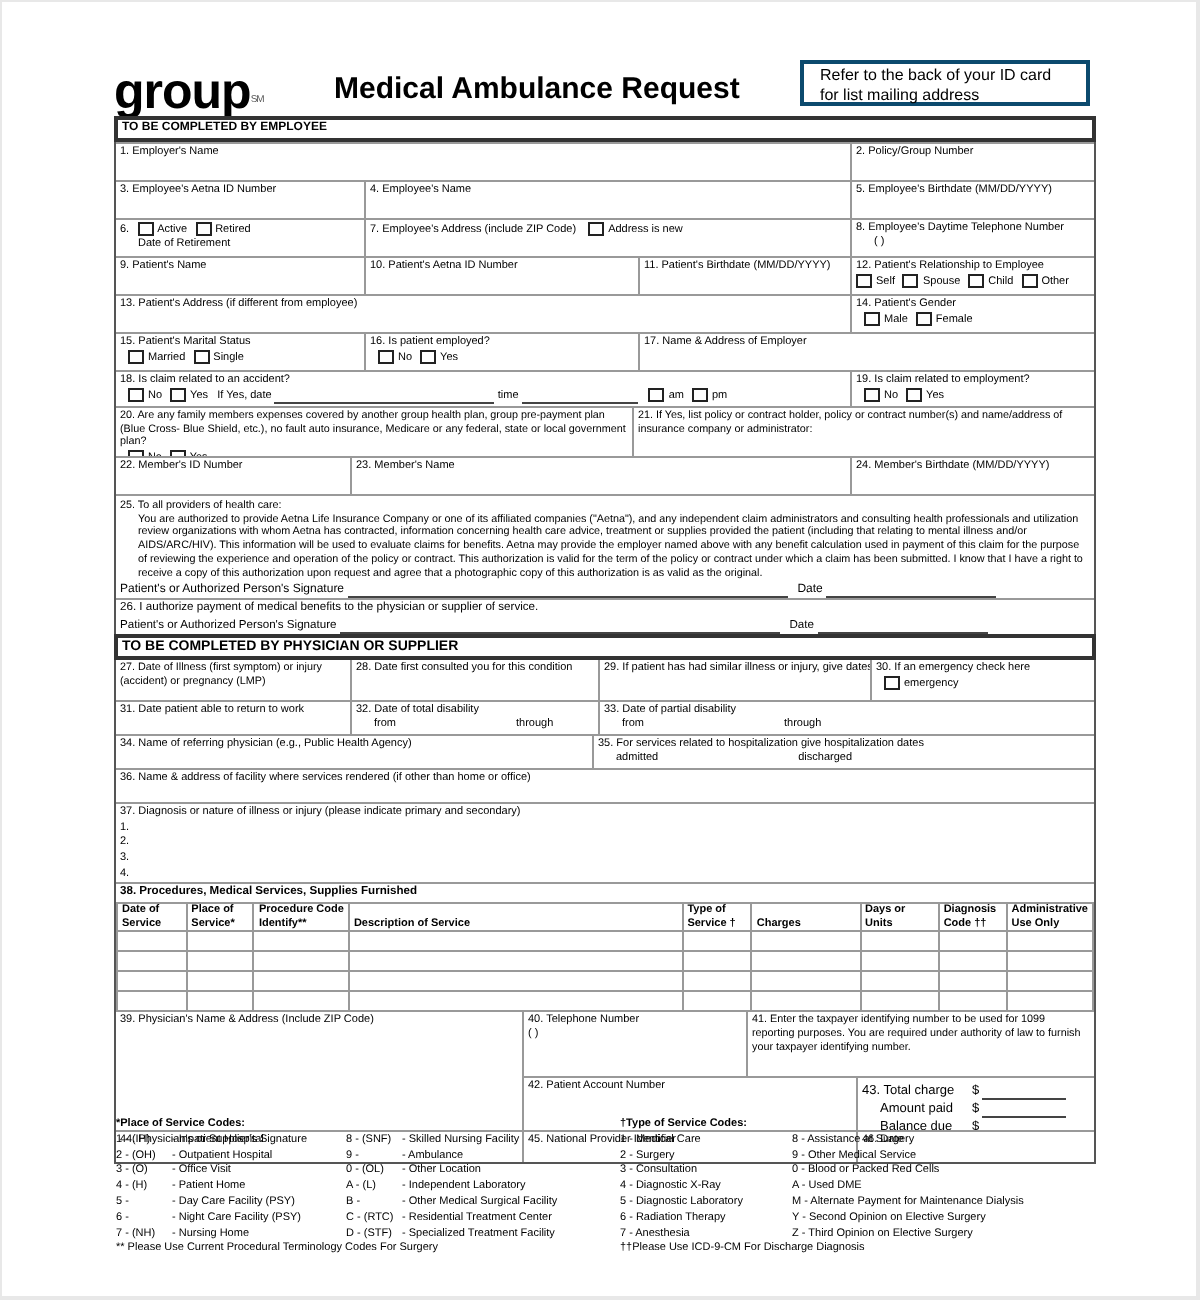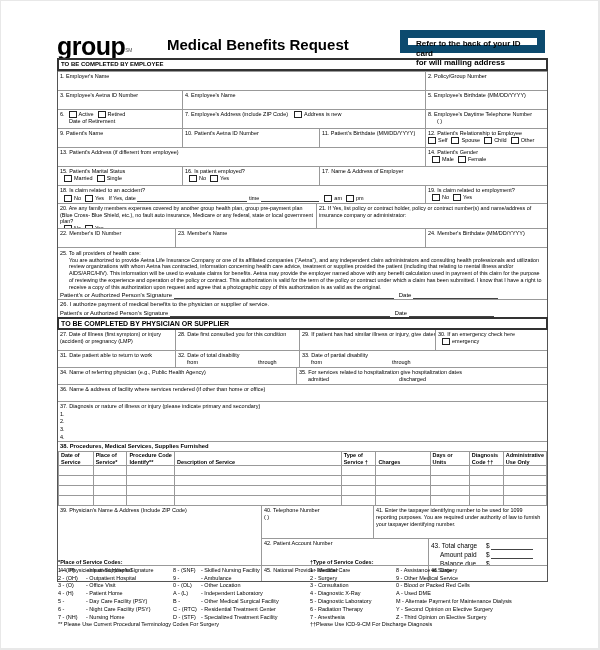--- a/index.html
+++ b/index.html
@@ -2,21 +2,21 @@
 <html><head>
 <meta charset="utf-8">
 <style>
   html,body{margin:0;padding:0;}
   body{width:600px;height:650px;background:#e8e8e8;font-family:"Liberation Sans",sans-serif;color:#000;overflow:hidden;}
   .page{position:absolute;left:1px;top:1px;width:597px;height:647px;background:#fff;}
   .hdr{position:absolute;left:56px;top:24px;width:492px;height:30px;}
   .logo{position:absolute;left:0;top:8px;font-size:25px;font-weight:bold;letter-spacing:-0.5px;line-height:26px;}
   .logo sup{font-size:5px;font-weight:normal;vertical-align:top;position:relative;top:4px;color:#555;}
   .title{position:absolute;left:110px;top:11px;font-size:15px;font-weight:bold;line-height:18px;}
-  .refbox{position:absolute;left:343px;top:5px;width:145px;height:23px;border:8px solid #0c4a6e;font-size:8px;font-weight:bold;line-height:9.5px;padding:1px 0 0 8px;box-sizing:border-box;}
+  .refbox{position:absolute;left:343px;top:5px;width:145px;height:23px;border:2px solid #0c4a6e;font-size:8px;font-weight:normal;line-height:9.5px;padding:1px 0 0 8px;box-sizing:border-box;}
   .form{position:absolute;left:56px;top:57px;width:489px;border:1px solid #555;}
   .sec{border:2px solid #333;height:9px;font-size:6px;font-weight:bold;line-height:9px;padding-left:2px;box-sizing:content-box;margin:-1px -1px 0 -1px;}
   .sec.big{font-size:7px;}
   .row{display:flex;border-top:1px solid #999;}
   .row:first-of-type{border-top:none;}
   .c{border-left:1px solid #999;box-sizing:border-box;font-size:5.5px;line-height:7px;padding:1px 2px;overflow:hidden;white-space:nowrap;}
   .c:first-child{border-left:none;}
   .cb{display:inline-block;width:6px;height:5px;border:1px solid #222;vertical-align:middle;margin:0 2px 0 4px;}
   .ul{display:inline-block;border-bottom:1px solid #444;vertical-align:bottom;}
   .para{font-size:5.4px;line-height:6.7px;padding:1px 2px 0 2px;white-space:normal;}
@@ -27,24 +27,24 @@
   .codes{position:absolute;top:558px;font-size:5.5px;line-height:7.8px;}
   .codes .h{font-weight:bold;}
   .codes span{display:inline-block;}
 </style>
 </head>
 <body>
 
 <div class="page">
   <div class="hdr">
     <div class="logo"><span>group</span><sup>SM</sup></div>
-    <div class="title">Medical Benefits Request</div>
+    <div class="title">Medical Ambulance Request</div>
     <div class="refbox">
       <div>Refer to the back of your ID card</div>
-      <div>for will mailing address</div>
+      <div>for list mailing address</div>
     </div>
   </div>
 
   <div class="form">
     <div class="sec">TO BE COMPLETED BY EMPLOYEE</div>
 
     <div class="row" style="height:18px;">
       <div class="c" style="width:367px;"><span>1.   Employer's Name</span></div>
       <div class="c" style="flex:1;"><span>2.   Policy/Group Number</span></div>
     </div>

